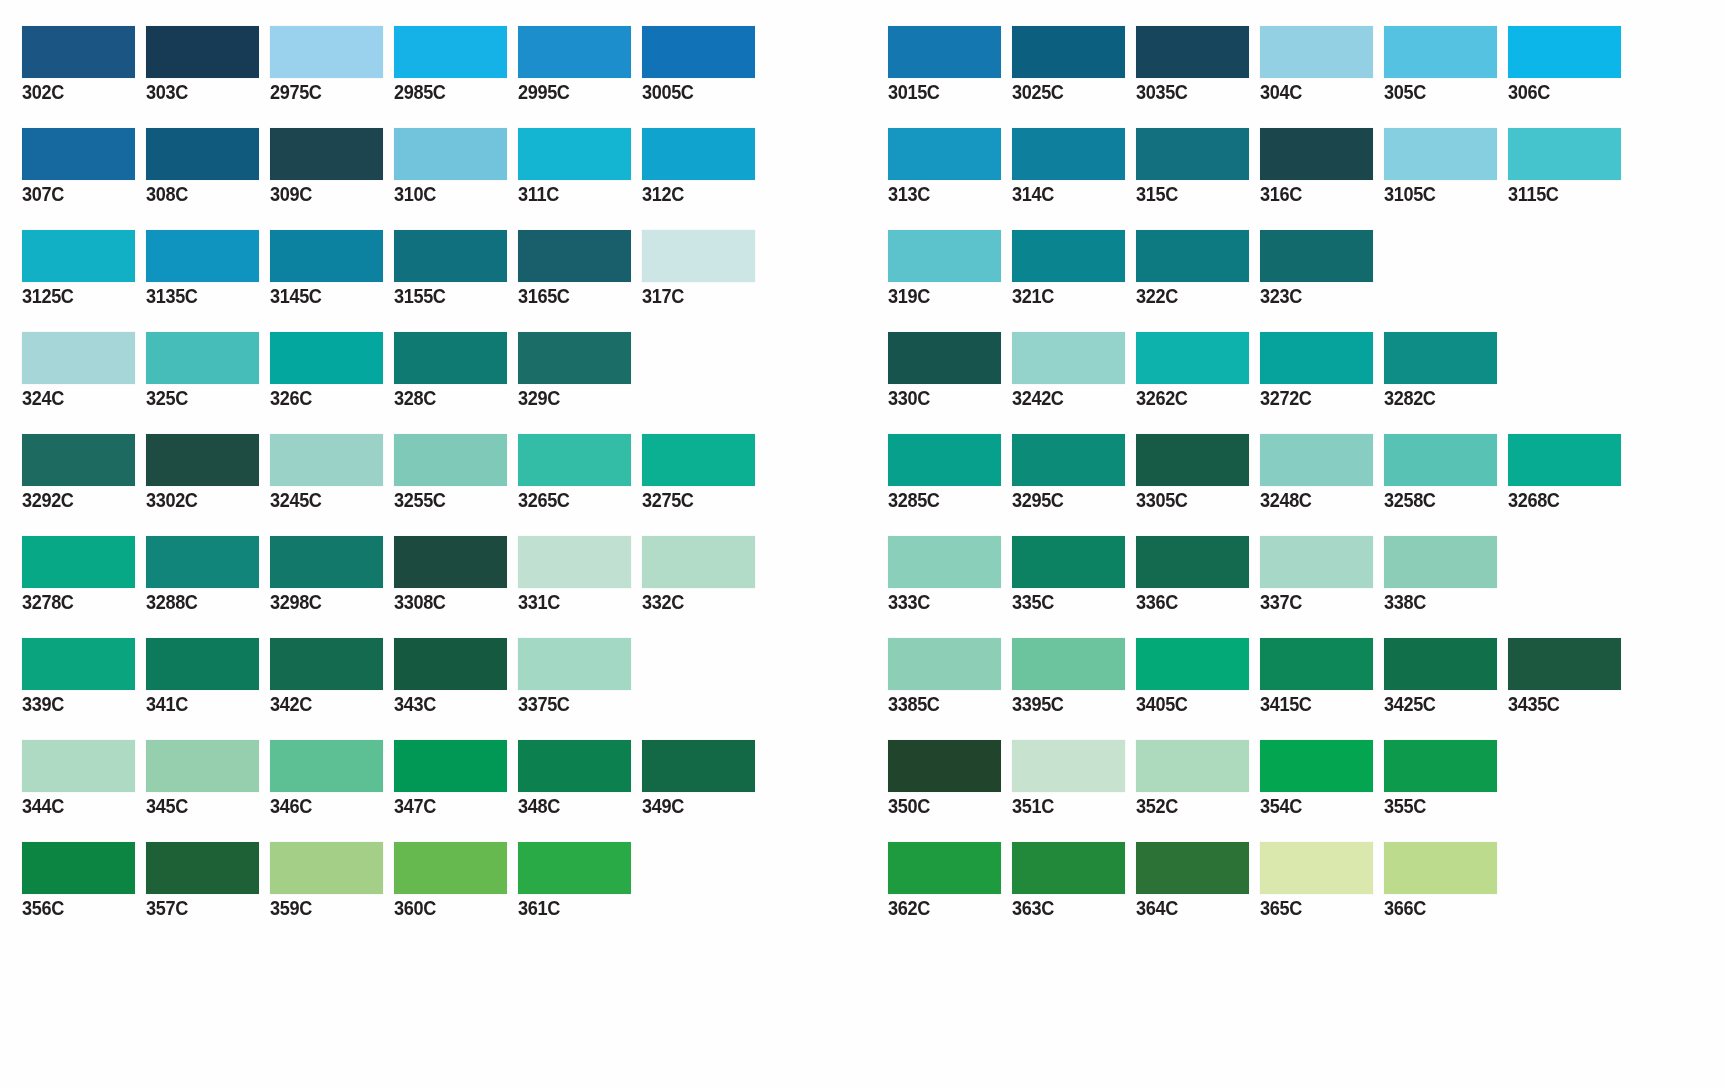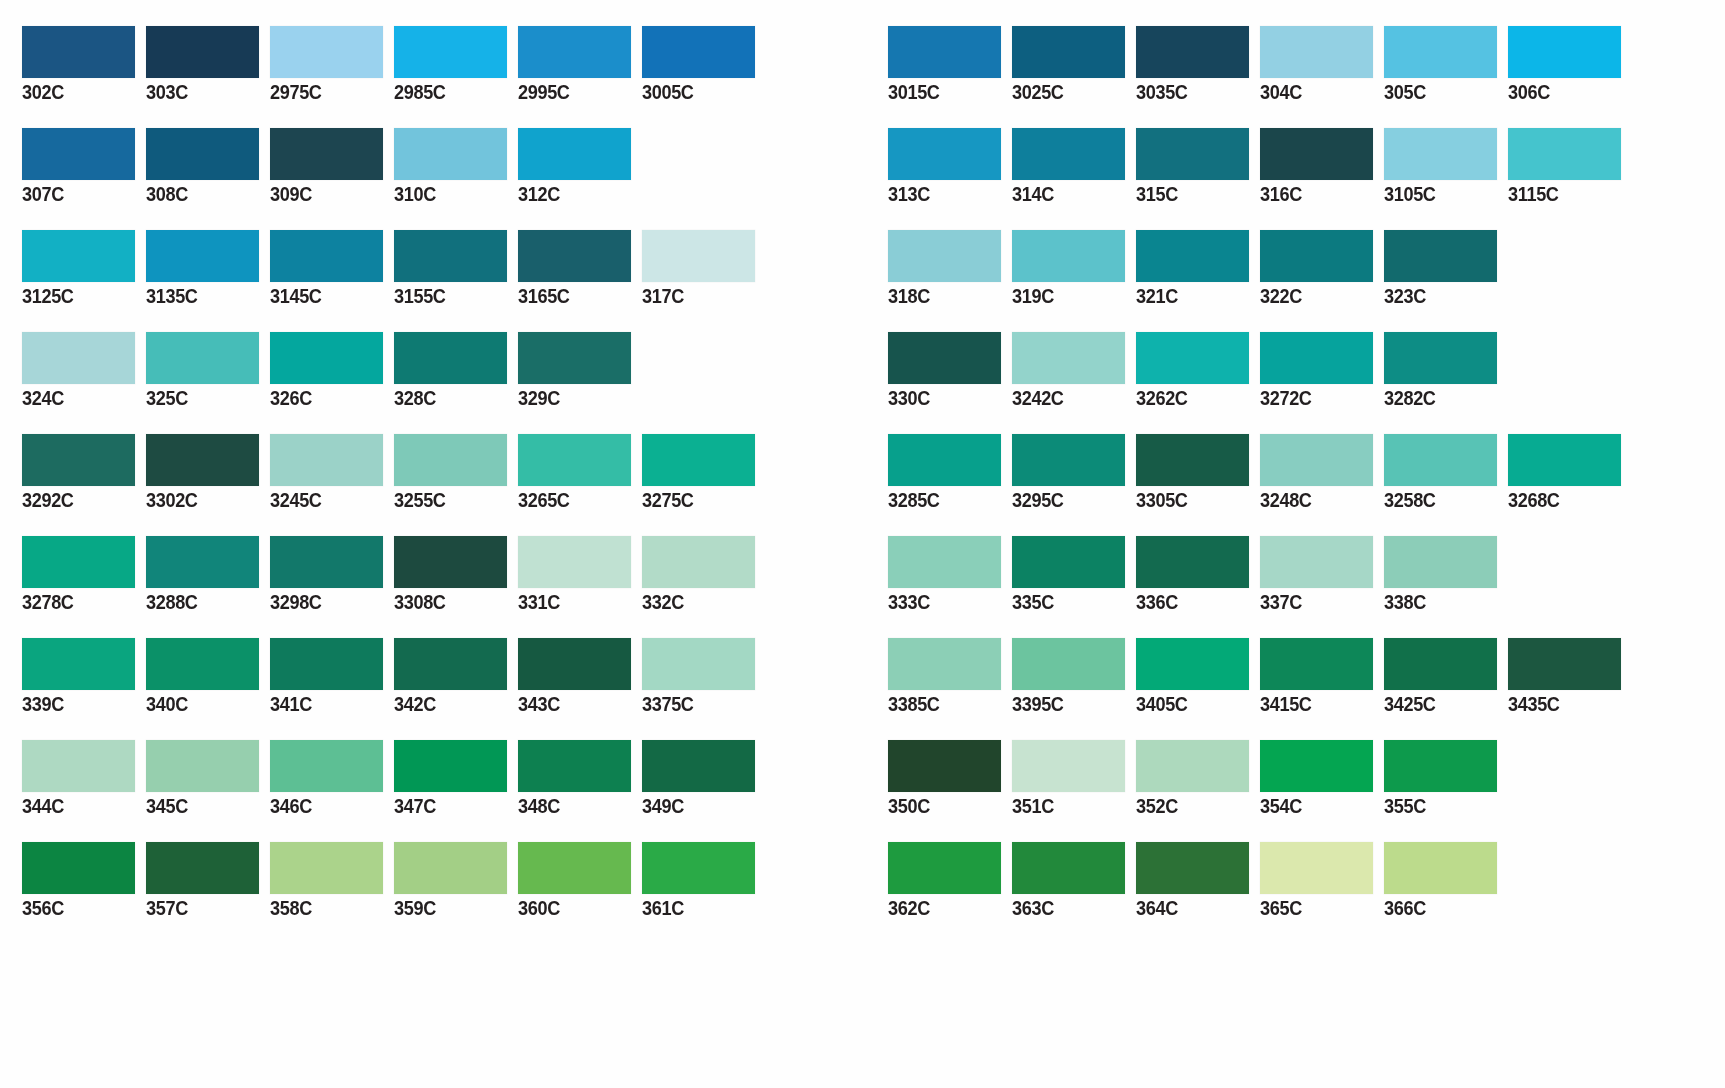--- a/index.html
+++ b/index.html
@@ -96,20 +96,24 @@
         </div>
         <div class="cell">
           <div class="swatch" style="background: rgb(29, 69, 80);"></div>
           <div class="label">309C</div>
         </div>
         <div class="cell">
           <div class="swatch" style="background: rgb(114, 196, 220);"></div>
           <div class="label">310C</div>
         </div>
         <div class="cell">
+          <div class="swatch" style="background: rgb(20, 180, 211);"></div>
+          <div class="label">311C</div>
+        </div>
+        <div class="cell">
           <div class="swatch" style="background: rgb(16, 163, 205);"></div>
           <div class="label">312C</div>
         </div>
       </div>
       <div class="row">
         <div class="cell">
           <div class="swatch" style="background: rgb(18, 176, 196);"></div>
           <div class="label">3125C</div>
         </div>
         <div class="cell">
@@ -206,24 +210,20 @@
           <div class="swatch" style="background: rgb(178, 219, 200);"></div>
           <div class="label">332C</div>
         </div>
       </div>
       <div class="row">
         <div class="cell">
           <div class="swatch" style="background: rgb(10, 165, 127);"></div>
           <div class="label">339C</div>
         </div>
         <div class="cell">
-          <div class="swatch" style="background: rgb(11, 145, 104);"></div>
-          <div class="label">340C</div>
-        </div>
-        <div class="cell">
           <div class="swatch" style="background: rgb(14, 122, 92);"></div>
           <div class="label">341C</div>
         </div>
         <div class="cell">
           <div class="swatch" style="background: rgb(19, 106, 79);"></div>
           <div class="label">342C</div>
         </div>
         <div class="cell">
           <div class="swatch" style="background: rgb(22, 89, 65);"></div>
           <div class="label">343C</div>
@@ -262,24 +262,20 @@
       <div class="row">
         <div class="cell">
           <div class="swatch" style="background: rgb(12, 133, 66);"></div>
           <div class="label">356C</div>
         </div>
         <div class="cell">
           <div class="swatch" style="background: rgb(30, 97, 55);"></div>
           <div class="label">357C</div>
         </div>
         <div class="cell">
-          <div class="swatch" style="background: rgb(171, 211, 139);"></div>
-          <div class="label">358C</div>
-        </div>
-        <div class="cell">
           <div class="swatch" style="background: rgb(163, 207, 134);"></div>
           <div class="label">359C</div>
         </div>
         <div class="cell">
           <div class="swatch" style="background: rgb(102, 185, 79);"></div>
           <div class="label">360C</div>
         </div>
         <div class="cell">
           <div class="swatch" style="background: rgb(42, 170, 71);"></div>
           <div class="label">361C</div>
@@ -333,24 +329,20 @@
         <div class="cell">
           <div class="swatch" style="background: rgb(134, 207, 224);"></div>
           <div class="label">3105C</div>
         </div>
         <div class="cell">
           <div class="swatch" style="background: rgb(69, 196, 205);"></div>
           <div class="label">3115C</div>
         </div>
       </div>
       <div class="row">
-        <div class="cell">
-          <div class="swatch" style="background: rgb(138, 205, 214);"></div>
-          <div class="label">318C</div>
-        </div>
         <div class="cell">
           <div class="swatch" style="background: rgb(92, 194, 203);"></div>
           <div class="label">319C</div>
         </div>
         <div class="cell">
           <div class="swatch" style="background: rgb(10, 133, 144);"></div>
           <div class="label">321C</div>
         </div>
         <div class="cell">
           <div class="swatch" style="background: rgb(12, 122, 128);"></div>

